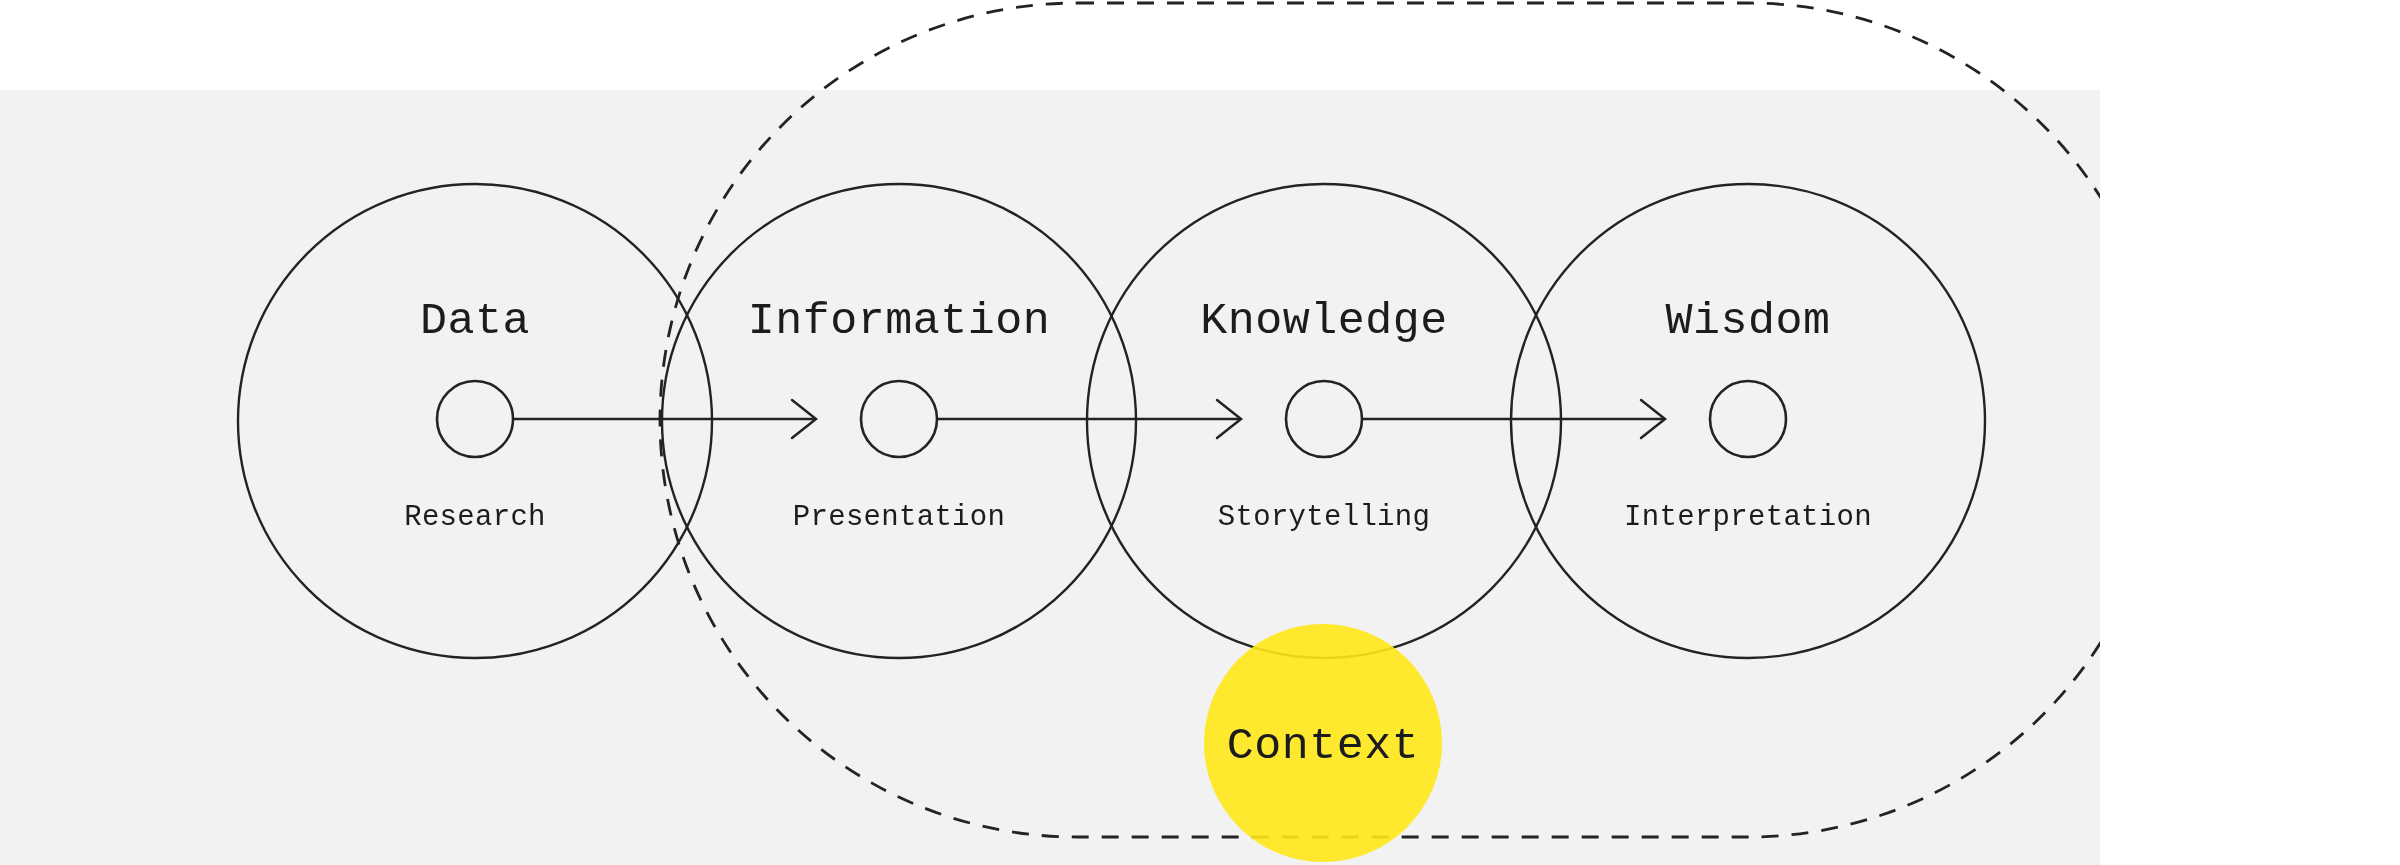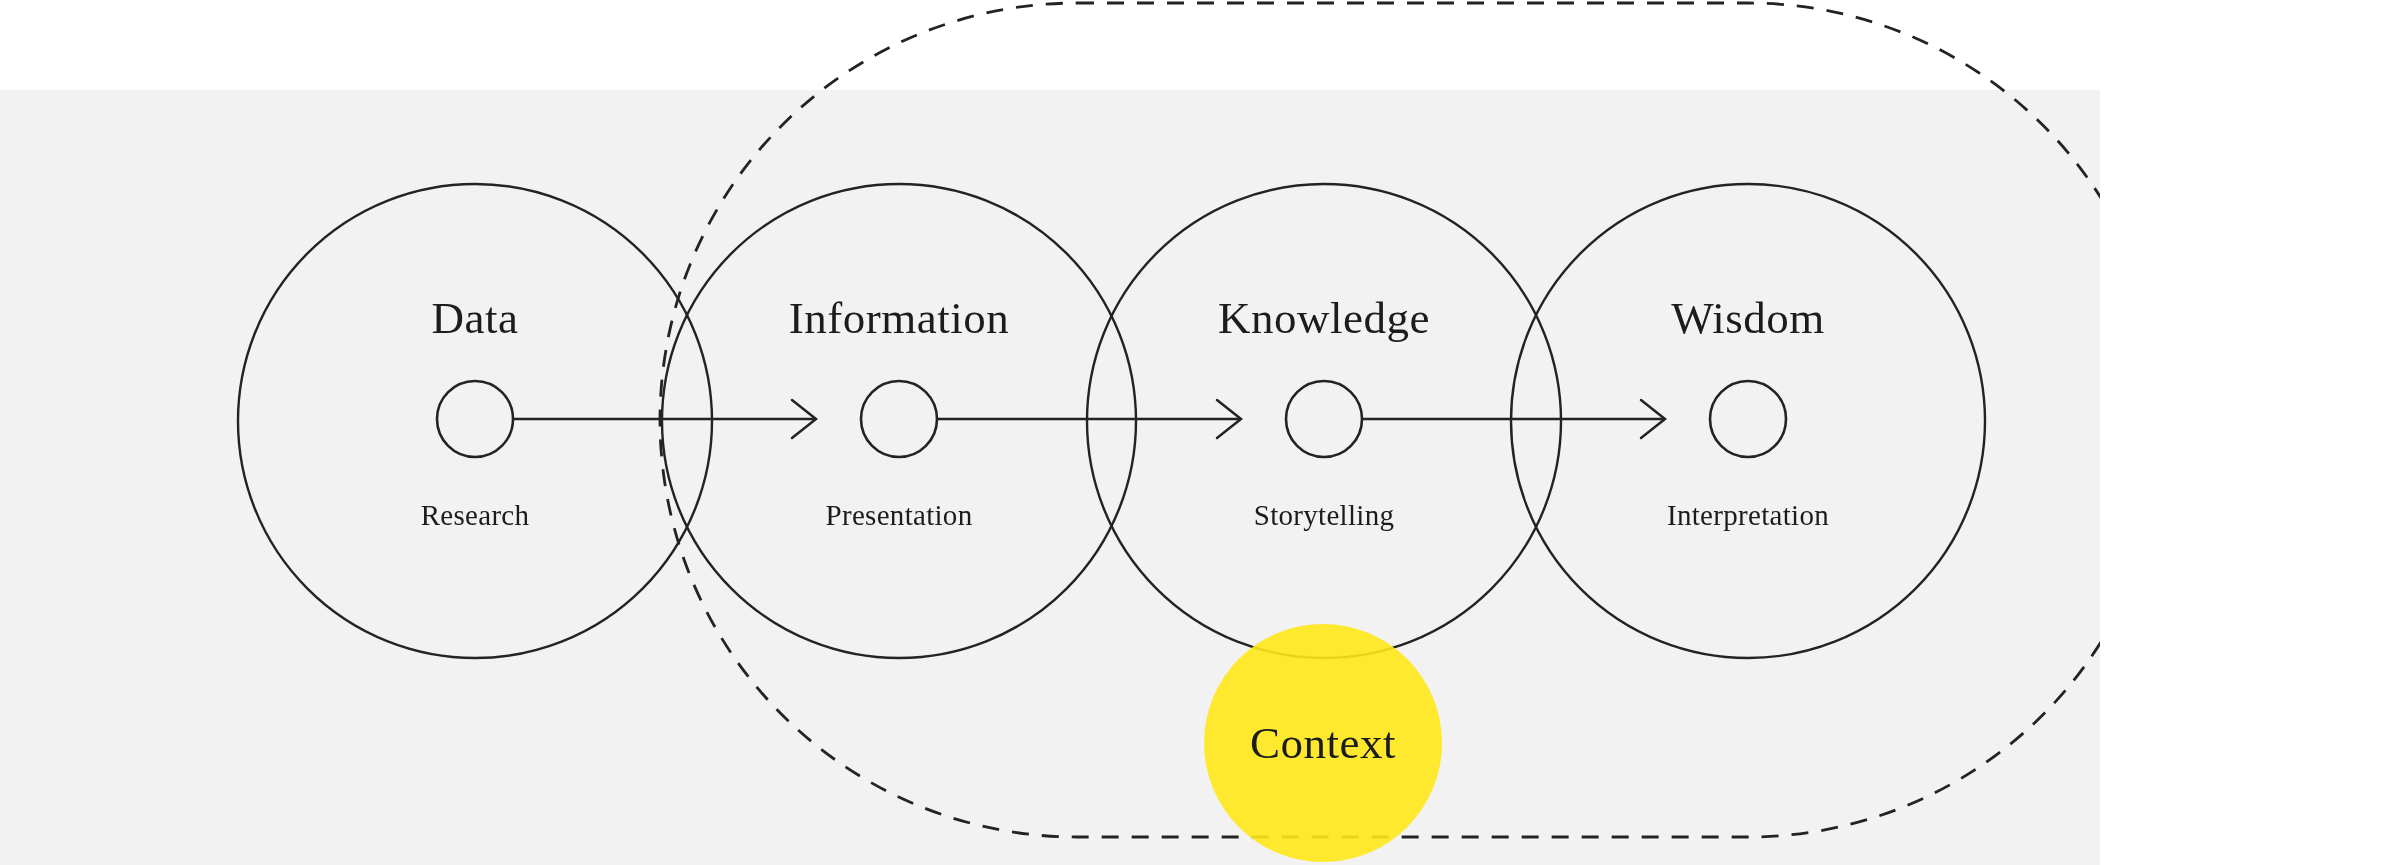--- a/index.html
+++ b/index.html
@@ -5,21 +5,21 @@
   html, body {
     margin: 0;
     padding: 0;
     background: #ffffff;
   }
   .stage-canvas {
     position: relative;
     width: 2100px;
     height: 865px;
     overflow: hidden;
-    font-family: Liberation Serif, serif;
+    font-family: Liberation Mono, monospace;
   }
   svg { display: block; }
 
   .big-circle {
     fill: none;
     stroke: var(--stroke, #232323);
     stroke-width: 2.4;
   }
   .small-circle {
     fill: none;

